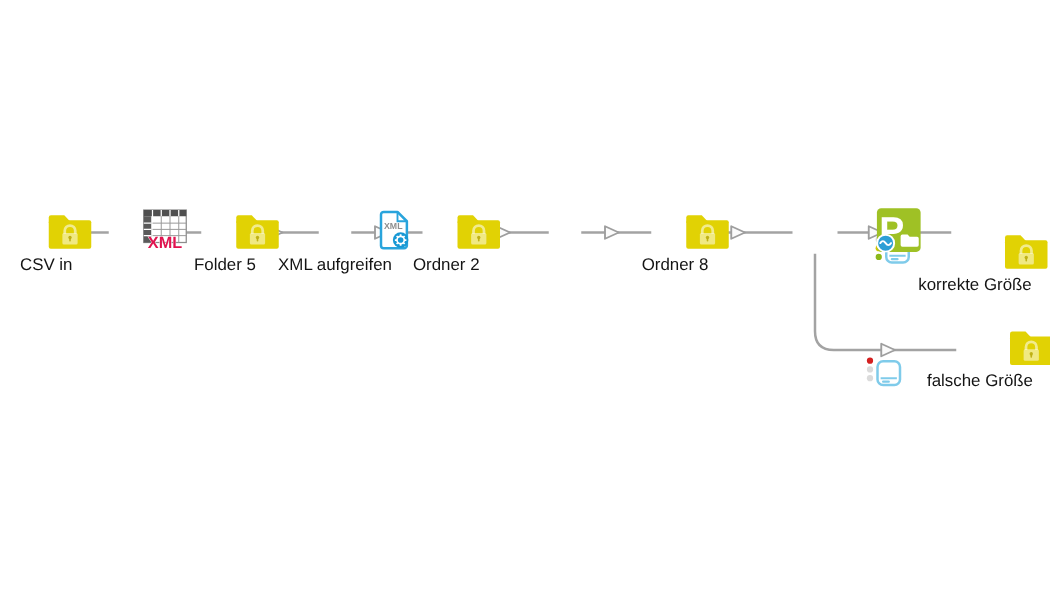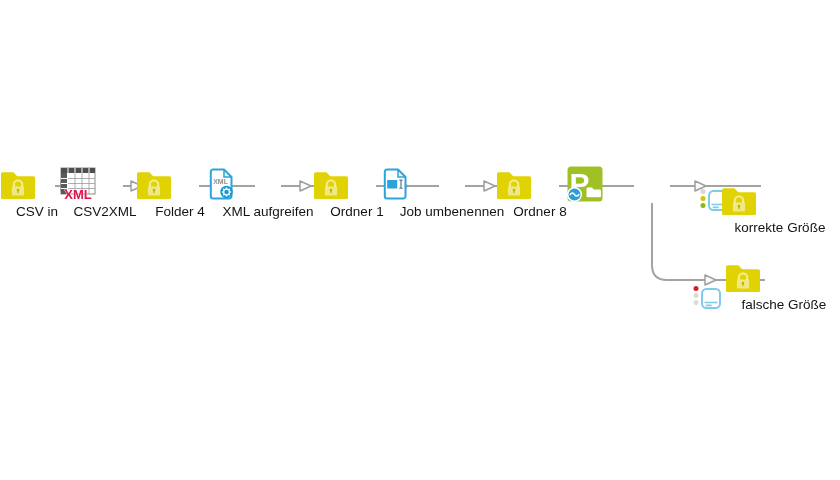--- a/index.html
+++ b/index.html
@@ -1,19 +1,19 @@
 <!DOCTYPE html>
 <html><head>
 <meta charset="utf-8">
 <style>
   html,body{margin:0;padding:0;background:#fff;}
   .canvas{position:relative;width:840px;height:480px;background:#ffffff;overflow:hidden;
           font-family:"Liberation Sans", sans-serif;}
   .connections{position:absolute;left:0;top:0;width:840px;height:480px;}
-  .node{position:absolute;display:flex;flex-direction:column;align-items:flex-start;}
+  .node{position:absolute;display:flex;flex-direction:column;align-items:flex-end;}
   .node .iconwrap{display:flex;justify-content:center;}
   .node .label{position:absolute;top:38px;left:-30px;right:-30px;text-align:center;
                font-size:13.5px;color:#141414;white-space:nowrap;}
   svg text{font-family:"Liberation Sans", sans-serif;}
   .mt0{margin-top:0px}.mt1{margin-top:1px}.mt2{margin-top:2px}.mt4{margin-top:4px}
 </style>
 </head>
 <body>
 
 <div class="canvas">
@@ -113,28 +113,27 @@
       <g stroke="#9A9A9A" stroke-width="0.8">
         <line x1="15" y1="6" x2="15" y2="27"></line>
           <line x1="22" y1="6" x2="22" y2="27"></line>
           <line x1="29" y1="6" x2="29" y2="27"></line>
         <line x1="8" y1="11.5" x2="35" y2="11.5"></line>
           <line x1="8" y1="16.5" x2="35" y2="16.5"></line>
           <line x1="8" y1="21.5" x2="35" y2="21.5"></line>
       </g>
       <text x="18" y="31.5" text-anchor="middle" font-size="13" font-weight="bold" fill="#E0134F" stroke="#ffffff" stroke-width="0.6" paint-order="stroke">XML</text>
     </svg>
-    <div class="label">CSV2XML</div>
   </div>
 
   <div class="node" style="left:135px;top:166px;width:90px">
     <svg class="iconwrap mt4" width="38" height="30">
         <use href="#sym-folder"></use>
       </svg>
-    <div class="label">Folder 4</div>
+    <div class="label">Folder 5</div>
   </div>
 
   <div class="node" style="left:208px;top:166px;width:120px">
     <svg class="iconwrap mt2" width="26" height="32" viewBox="0 0 26 32">
       <path d="M5,1.5 H16 L23.5,9 V28.3 A2.2,2.2 0 0 1 21.3,30.5 H5 A2.2,2.2 0 0 1 2.8,28.3 V3.7 A2.2,2.2 0 0 1 5,1.5 Z" fill="#ffffff" stroke="#29A4DC" stroke-width="2" stroke-linejoin="round"></path>
       <path d="M16,1.5 V9 H23.5" fill="none" stroke="#29A4DC" stroke-width="1.5"></path>
       <text x="12.6" y="15.5" text-anchor="middle" font-size="7" font-weight="bold" fill="#8F8F8F">XML</text>
       <g>
         <circle cx="18.5" cy="24" r="6.2" fill="#1798D4"></circle>
         <g stroke="#ffffff" stroke-width="1.4">
@@ -146,36 +145,23 @@
         <circle cx="18.5" cy="24" r="2.9" fill="#1798D4" stroke="#ffffff" stroke-width="1.3"></circle>
       </g>
     </svg>
     <div class="label">XML aufgreifen</div>
   </div>
 
   <div class="node" style="left:312px;top:166px;width:90px">
     <svg class="iconwrap mt4" width="38" height="30">
         <use href="#sym-folder"></use>
       </svg>
-    <div class="label">Ordner 1</div>
+    <div class="label">Ordner 2</div>
   </div>
 
-  <div class="node" style="left:382px;top:166px;width:140px">
-    <svg class="iconwrap mt2" width="26" height="32" viewBox="0 0 26 32">
-      <path d="M5,1.5 H16 L23.5,9 V28.3 A2.2,2.2 0 0 1 21.3,30.5 H5 A2.2,2.2 0 0 1 2.8,28.3 V3.7 A2.2,2.2 0 0 1 5,1.5 Z" fill="#ffffff" stroke="#29A4DC" stroke-width="2" stroke-linejoin="round"></path>
-      <path d="M16,1.5 V9 H23.5" fill="none" stroke="#29A4DC" stroke-width="1.5"></path>
-      <rect x="5.2" y="12" width="10" height="8.5" fill="#29A4DC"></rect>
-      <g stroke="#6E7F8D" stroke-width="1.3" fill="none">
-        <path d="M17.4,11.8 q1.6,1 1.6,0 q0,1 1.6,0"></path>
-        <line x1="19" y1="11.8" x2="19" y2="20.6"></line>
-        <path d="M17.4,20.6 q1.6,-1 1.6,0 q0,-1 1.6,0"></path>
-      </g>
-    </svg>
-    <div class="label">Job umbenennen</div>
-  </div>
 
   <div class="node" style="left:495px;top:166px;width:90px">
     <svg class="iconwrap mt4" width="38" height="30">
         <use href="#sym-folder"></use>
       </svg>
     <div class="label">Ordner 8</div>
   </div>
 
   <div class="node" style="left:567px;top:166px;width:170px">
     <svg class="iconwrap mt0" width="36" height="36" viewBox="0 0 36 36">

